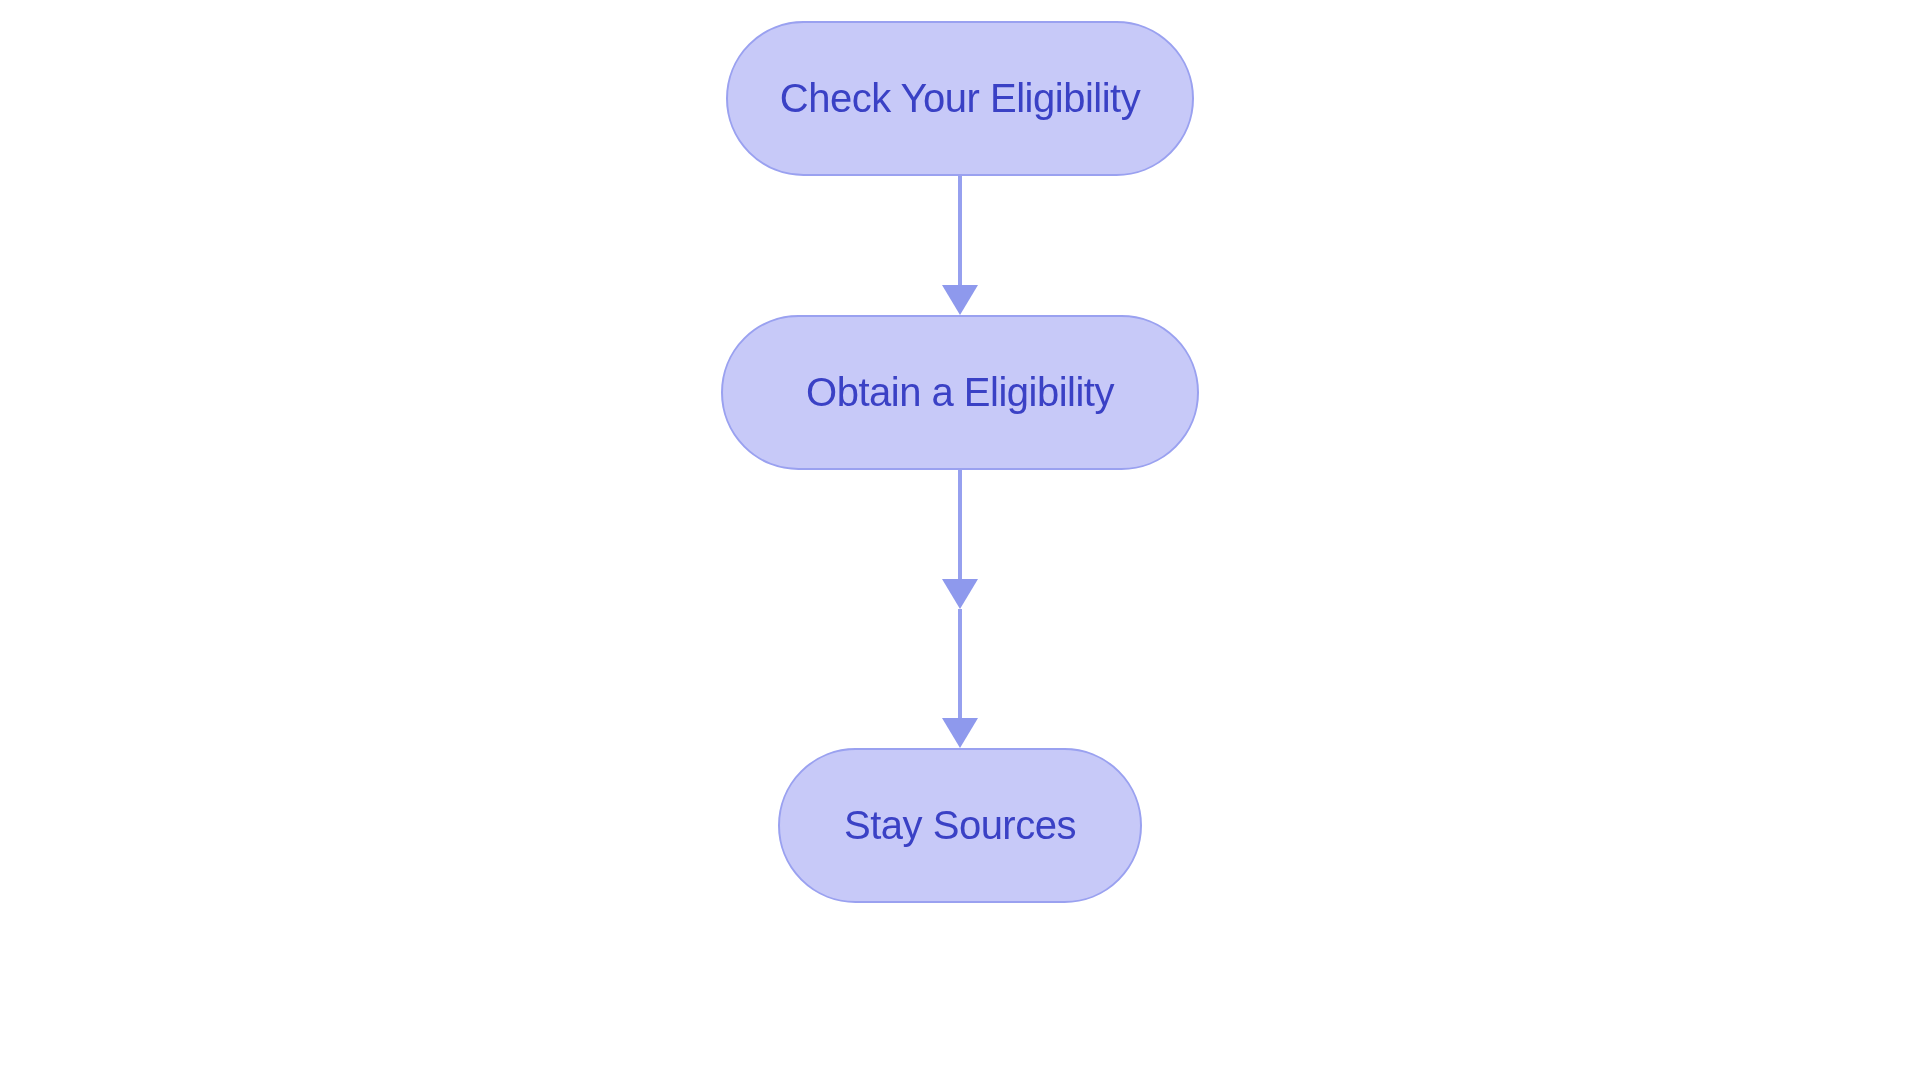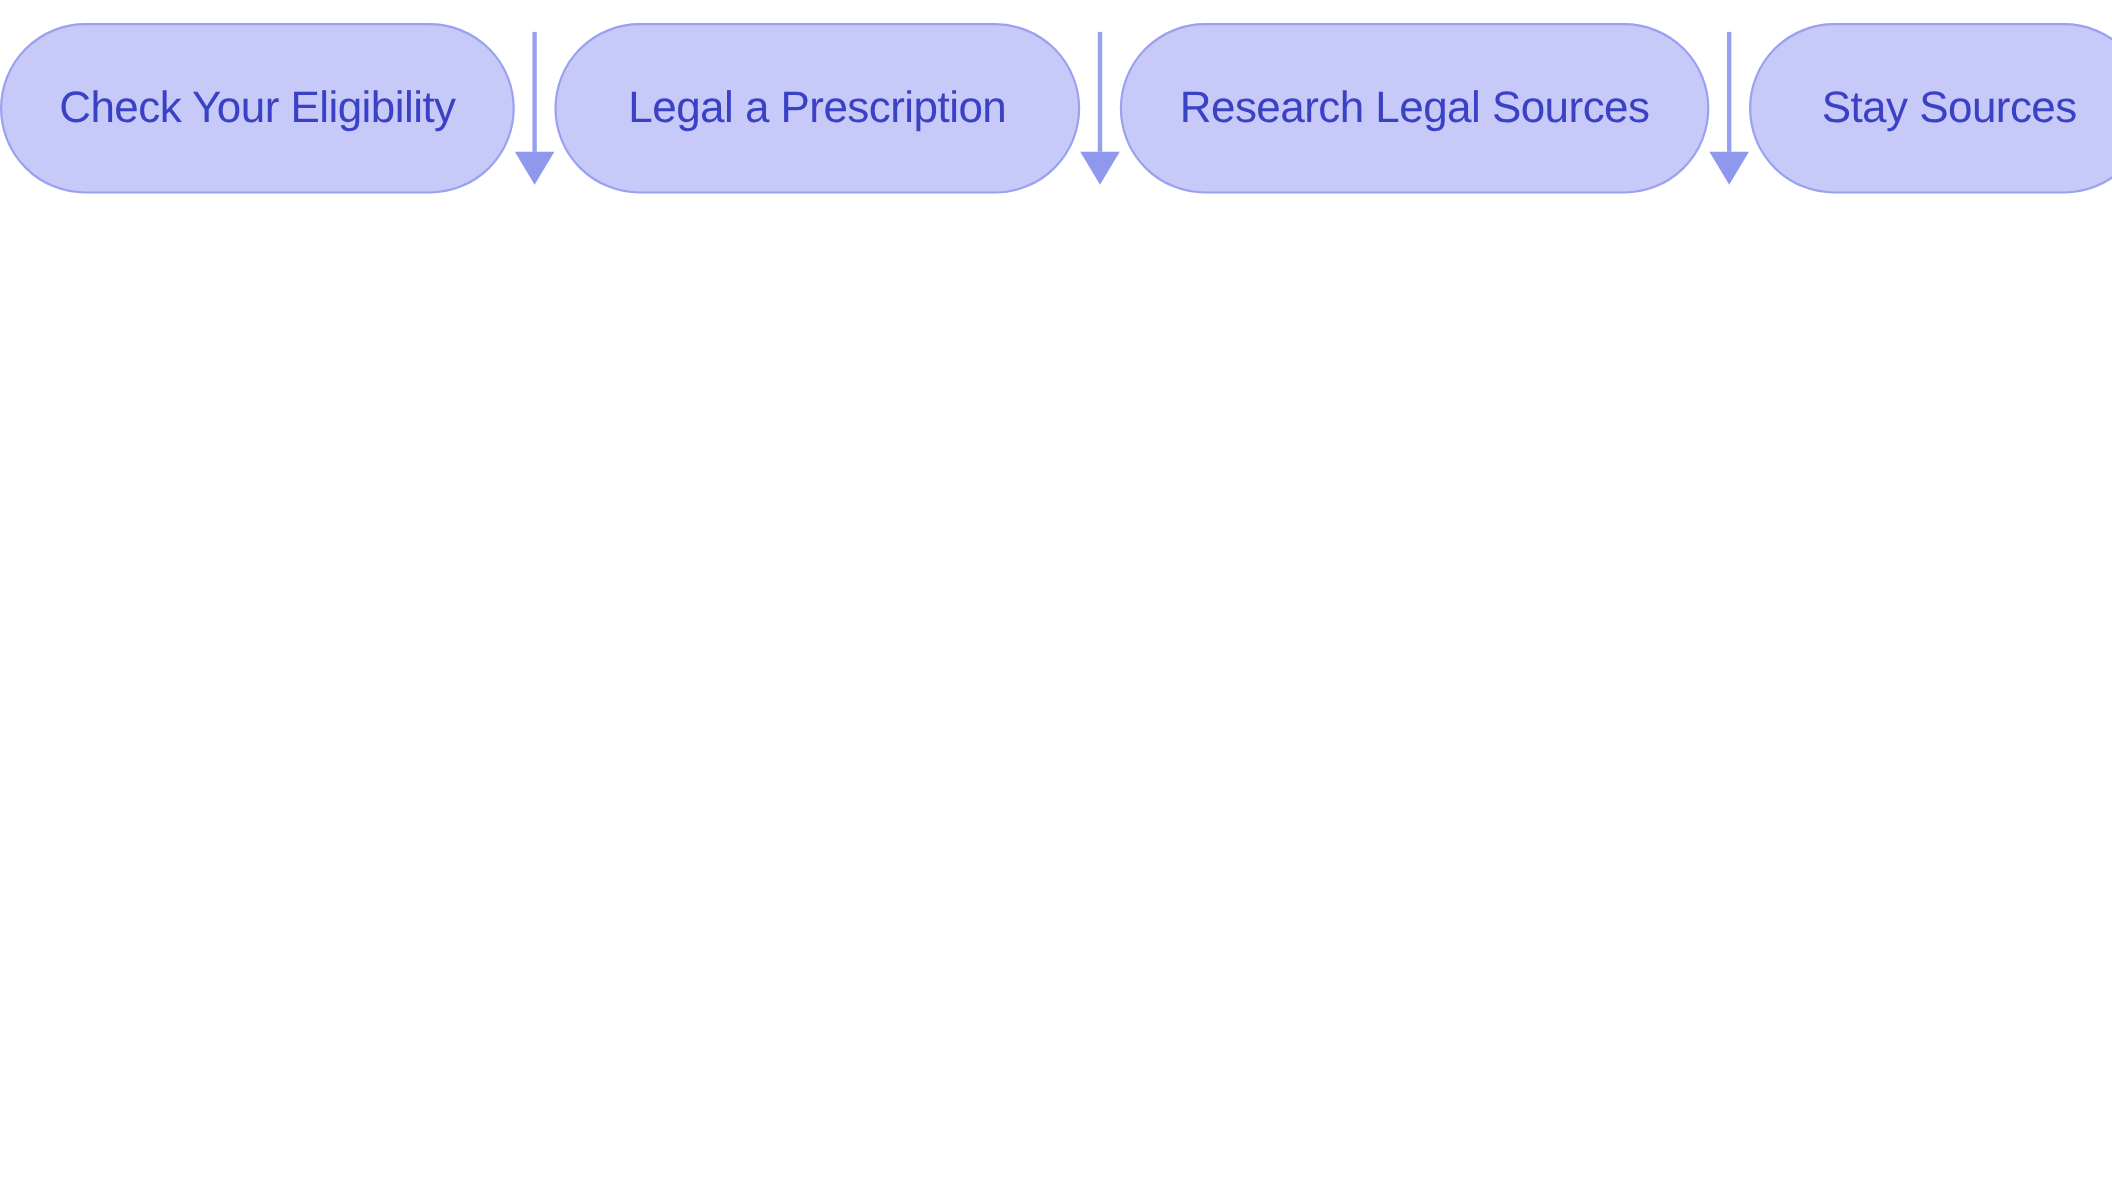--- a/index.html
+++ b/index.html
@@ -21,21 +21,21 @@
     background: var(--bg);
     overflow: hidden;
   }
 
   .flow {
     position: absolute;
     top: 21px;
     left: 0;
     width: 100%;
     display: flex;
-    flex-direction: row;
+    flex-direction: column;
     align-items: center;
   }
 
   .node {
     height: 155px;
     border-radius: 78px;
     background: var(--node-fill);
     border: 2px solid var(--node-border);
     display: flex;
     align-items: center;
@@ -80,31 +80,28 @@
     <div class="node w1">
       <span>Check Your Eligibility</span>
     </div>
 
     <div class="arrow">
       <div class="arrow-line"></div>
       <div class="arrow-head"></div>
     </div>
 
     <div class="node w2">
-      <span>Legal a Prescription</span>
+      <span>Obtain a Eligibility</span>
     </div>
 
     <div class="arrow">
       <div class="arrow-line"></div>
       <div class="arrow-head"></div>
     </div>
 
-    <div class="node w3">
-      <span>Research Legal Sources</span>
-    </div>
 
     <div class="arrow">
       <div class="arrow-line"></div>
       <div class="arrow-head"></div>
     </div>
 
     <div class="node w4">
       <span>Stay Sources</span>
     </div>
 

